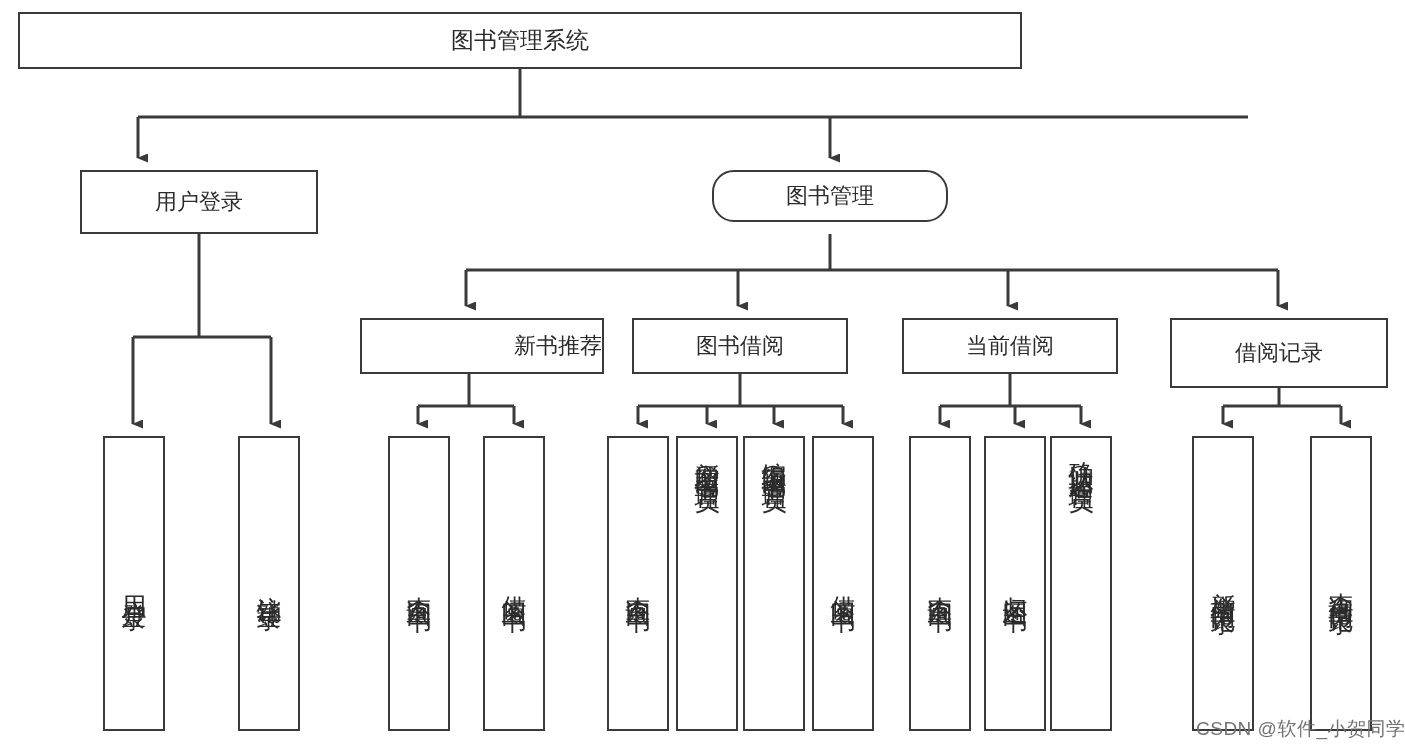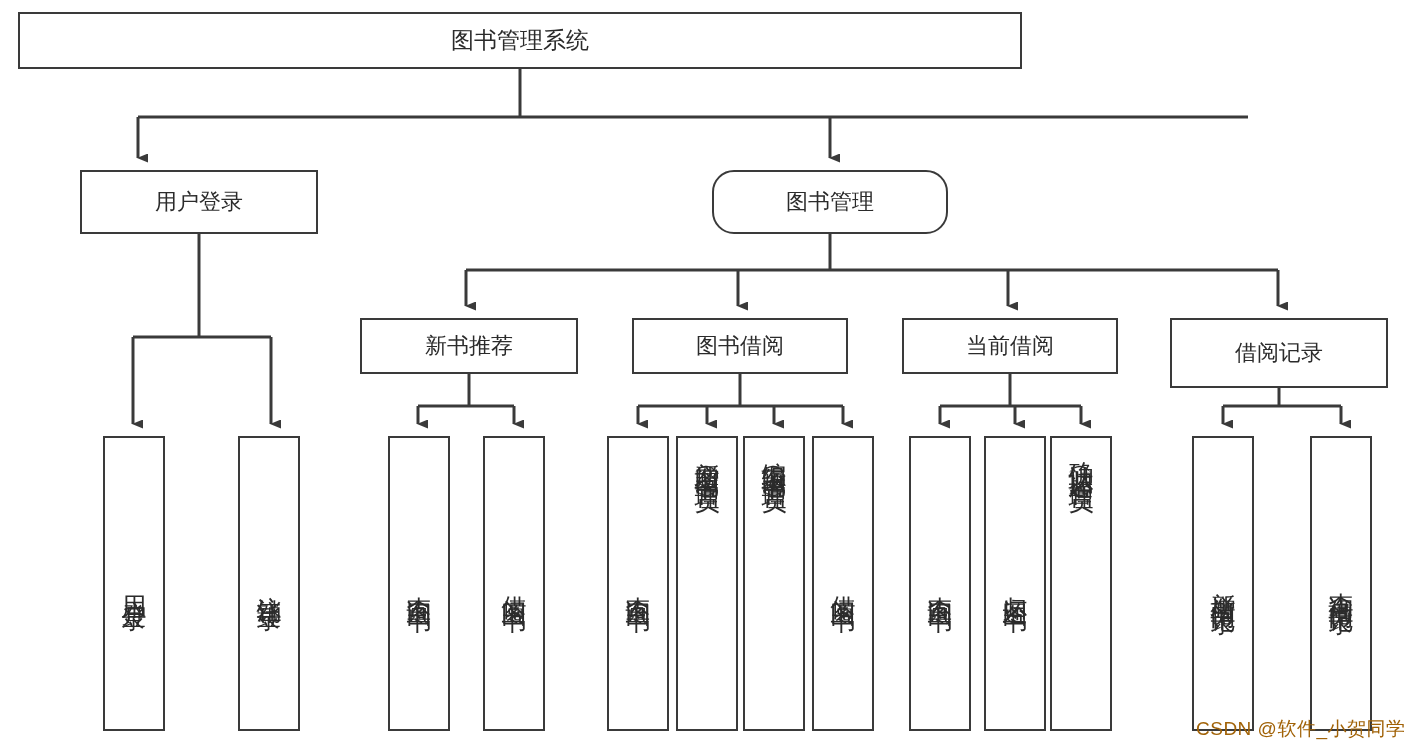--- a/index.html
+++ b/index.html
@@ -59,21 +59,21 @@
   }
   .node.leaf.center-text {
     align-items: center;
   }
   .node.leaf.top-text {
     align-items: flex-start;
     padding-top: 4px;
   }
   .watermark {
     position: absolute;
-    color: #a16207;
+    color: #737373;
     font-size: 19px;
     white-space: nowrap;
     letter-spacing: 0.5px;
   }
 </style>
 </head>
 <body>
 
 <div id="canvas">
 
@@ -127,25 +127,25 @@
     </g>
   </svg>
 
   <div class="node root" style="left: 18px; top: 12px; width: 1004px; height: 57px;">
     <span class="label">图书管理系统</span>
   </div>
 
   <div class="node lvl2" style="left: 80px; top: 170px; width: 238px; height: 64px;">
     <span class="label">用户登录</span>
   </div>
-  <div class="node lvl2" style="left: 712px; top: 170px; width: 236px; height: 64px; border-radius: 22px;">
+  <div class="node lvl2" style="left: 712px; top: 170px; width: 236px; height: 52px; border-radius: 22px;">
     <span class="label">图书管理</span>
   </div>
 
-  <div class="node lvl3" style="left: 360px; top: 318px; width: 218px; height: 56px;">
+  <div class="node lvl3" style="left: 360px; top: 318px; width: 244px; height: 56px; justify-content: flex-end;">
     <span class="label">新书推荐</span>
   </div>
   <div class="node lvl3" style="left: 902px; top: 318px; width: 216px; height: 56px;">
     <span class="label">当前借阅</span>
   </div>
   <div class="node lvl3" style="left: 632px; top: 318px; width: 216px; height: 56px;">
     <span class="label">图书借阅</span>
   </div>
   <div class="node lvl3" style="left: 1170px; top: 318px; width: 218px; height: 70px;">
     <span class="label">借阅记录</span>

